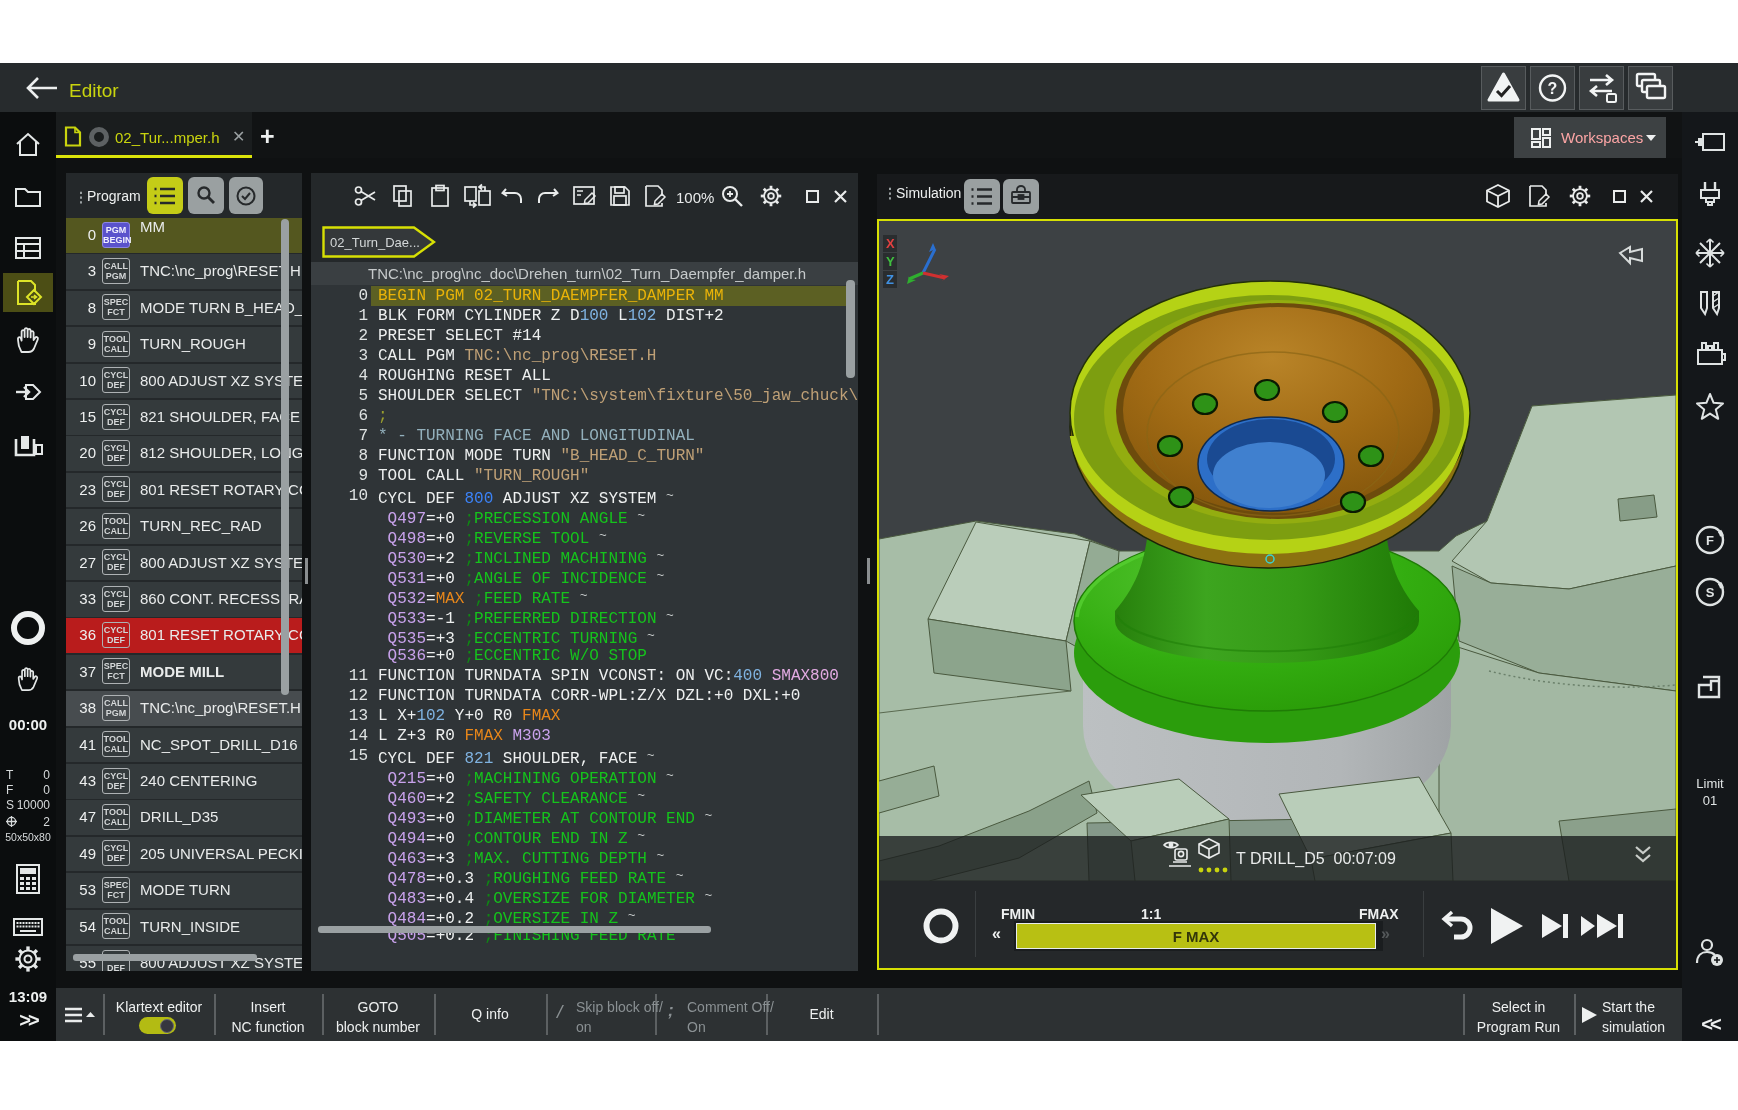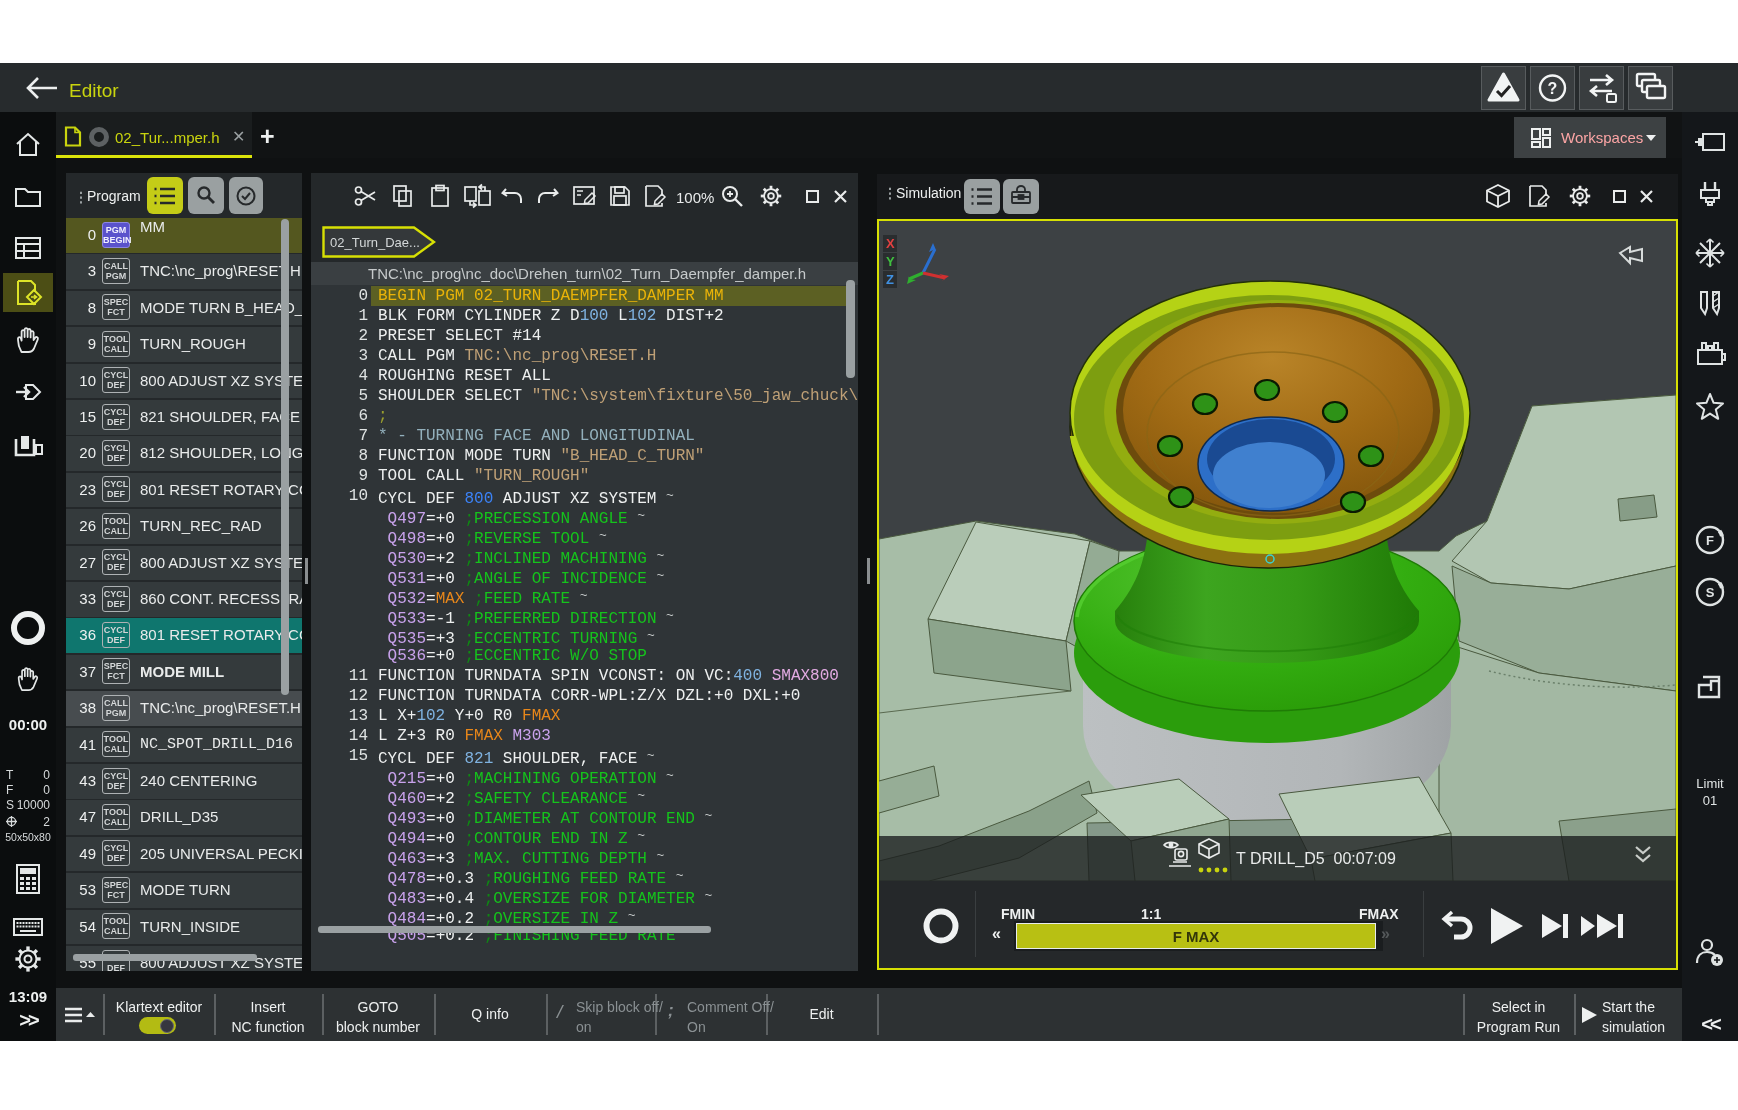--- a/index.html
+++ b/index.html
@@ -334,39 +334,39 @@
 <div class="abs" style="left:66px;top:482.6px;width:236px;height:34.5px;background:#343a3c;overflow:hidden;">
 <div class="abs" style="left:0;top:8px;width:30px;text-align:right;font-size:15px;color:#eef0f0;">27</div>
 <div class="abs" style="left:36px;top:3.5px;width:28px;height:26px;border-radius:3px;border:1px solid #aeb2b4;color:#d4d7d8;font-size:9px;line-height:10px;text-align:center;padding-top:2px;box-sizing:border-box;font-weight:bold;">CYCL<br>DEF</div>
 <div class="abs" style="left:74px;top:8px;width:224px;font-size:15px;color:#e9ebeb;white-space:nowrap;">800 ADJUST XZ SYSTEM</div>
 </div>
 <div class="abs" style="left:66px;top:519.0px;width:236px;height:34.5px;background:#343a3c;overflow:hidden;">
 <div class="abs" style="left:0;top:8px;width:30px;text-align:right;font-size:15px;color:#eef0f0;">33</div>
 <div class="abs" style="left:36px;top:3.5px;width:28px;height:26px;border-radius:3px;border:1px solid #aeb2b4;color:#d4d7d8;font-size:9px;line-height:10px;text-align:center;padding-top:2px;box-sizing:border-box;font-weight:bold;">CYCL<br>DEF</div>
 <div class="abs" style="left:74px;top:8px;width:224px;font-size:15px;color:#e9ebeb;white-space:nowrap;">860 CONT. RECESS, RADIA</div>
 </div>
-<div class="abs" style="left:66px;top:555.4px;width:236px;height:34.5px;background:#0f766e;overflow:hidden;">
+<div class="abs" style="left:66px;top:555.4px;width:236px;height:34.5px;background:#b91c1c;overflow:hidden;">
 <div class="abs" style="left:0;top:8px;width:30px;text-align:right;font-size:15px;color:#eef0f0;">36</div>
 <div class="abs" style="left:36px;top:3.5px;width:28px;height:26px;border-radius:3px;border:1px solid #aeb2b4;color:#d4d7d8;font-size:9px;line-height:10px;text-align:center;padding-top:2px;box-sizing:border-box;font-weight:bold;">CYCL<br>DEF</div>
 <div class="abs" style="left:74px;top:8px;width:224px;font-size:15px;color:#e9ebeb;white-space:nowrap;">801 RESET ROTARY COOR</div>
 </div>
 <div class="abs" style="left:66px;top:591.8px;width:236px;height:34.5px;background:#343a3c;overflow:hidden;">
 <div class="abs" style="left:0;top:8px;width:30px;text-align:right;font-size:15px;color:#eef0f0;">37</div>
 <div class="abs" style="left:36px;top:3.5px;width:28px;height:26px;border-radius:3px;border:1px solid #aeb2b4;color:#d4d7d8;font-size:9px;line-height:10px;text-align:center;padding-top:2px;box-sizing:border-box;font-weight:bold;">SPEC<br>FCT</div>
 <div class="abs" style="left:74px;top:8px;width:224px;font-size:15px;color:#e9ebeb;white-space:nowrap;font-weight:bold;">MODE MILL</div>
 </div>
 <div class="abs" style="left:66px;top:628.2px;width:236px;height:34.5px;background:#474c4f;overflow:hidden;">
 <div class="abs" style="left:0;top:8px;width:30px;text-align:right;font-size:15px;color:#eef0f0;">38</div>
 <div class="abs" style="left:36px;top:3.5px;width:28px;height:26px;border-radius:3px;border:1px solid #aeb2b4;color:#d4d7d8;font-size:9px;line-height:10px;text-align:center;padding-top:2px;box-sizing:border-box;font-weight:bold;">CALL<br>PGM</div>
 <div class="abs" style="left:74px;top:8px;width:224px;font-size:15px;color:#e9ebeb;white-space:nowrap;">TNC:\nc_prog\RESET.H</div>
 </div>
 <div class="abs" style="left:66px;top:664.6px;width:236px;height:34.5px;background:#343a3c;overflow:hidden;">
 <div class="abs" style="left:0;top:8px;width:30px;text-align:right;font-size:15px;color:#eef0f0;">41</div>
 <div class="abs" style="left:36px;top:3.5px;width:28px;height:26px;border-radius:3px;border:1px solid #aeb2b4;color:#d4d7d8;font-size:9px;line-height:10px;text-align:center;padding-top:2px;box-sizing:border-box;font-weight:bold;">TOOL<br>CALL</div>
-<div class="abs" style="left:74px;top:8px;width:224px;font-size:15px;color:#e9ebeb;white-space:nowrap;font-family:Liberation Mono, monospace;">NC_SPOT_DRILL_D16</div>
+<div class="abs" style="left:74px;top:8px;width:224px;font-size:15px;color:#e9ebeb;white-space:nowrap;">NC_SPOT_DRILL_D16</div>
 </div>
 <div class="abs" style="left:66px;top:701.0px;width:236px;height:34.5px;background:#343a3c;overflow:hidden;">
 <div class="abs" style="left:0;top:8px;width:30px;text-align:right;font-size:15px;color:#eef0f0;">43</div>
 <div class="abs" style="left:36px;top:3.5px;width:28px;height:26px;border-radius:3px;border:1px solid #aeb2b4;color:#d4d7d8;font-size:9px;line-height:10px;text-align:center;padding-top:2px;box-sizing:border-box;font-weight:bold;">CYCL<br>DEF</div>
 <div class="abs" style="left:74px;top:8px;width:224px;font-size:15px;color:#e9ebeb;white-space:nowrap;">240 CENTERING</div>
 </div>
 <div class="abs" style="left:66px;top:737.4px;width:236px;height:34.5px;background:#343a3c;overflow:hidden;">
 <div class="abs" style="left:0;top:8px;width:30px;text-align:right;font-size:15px;color:#eef0f0;">47</div>
 <div class="abs" style="left:36px;top:3.5px;width:28px;height:26px;border-radius:3px;border:1px solid #aeb2b4;color:#d4d7d8;font-size:9px;line-height:10px;text-align:center;padding-top:2px;box-sizing:border-box;font-weight:bold;">TOOL<br>CALL</div>
 <div class="abs" style="left:74px;top:8px;width:224px;font-size:15px;color:#e9ebeb;white-space:nowrap;">DRILL_D35</div>

